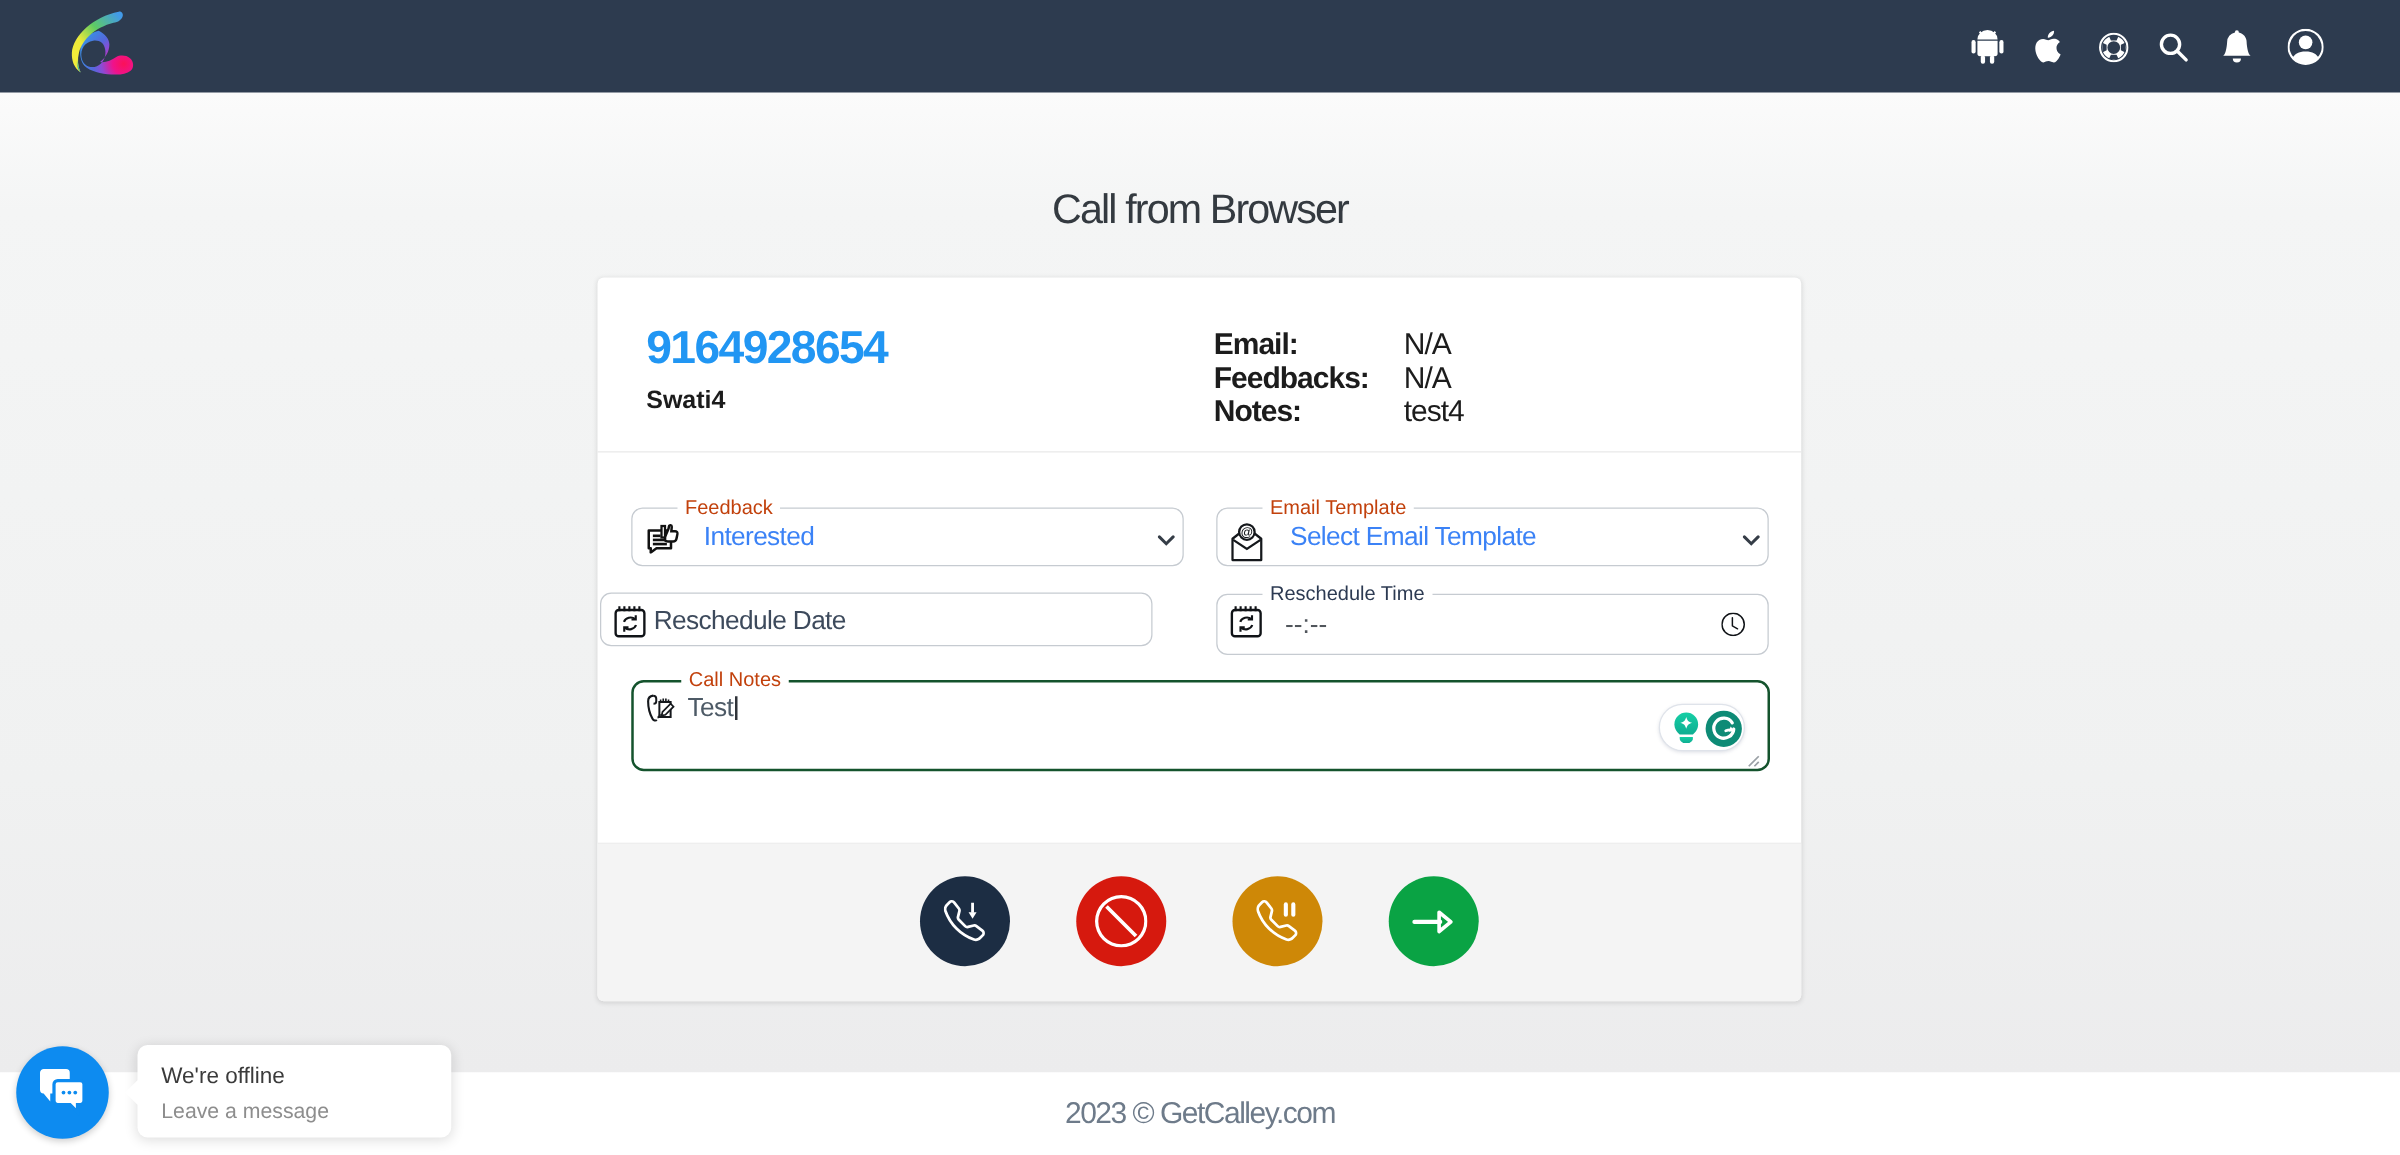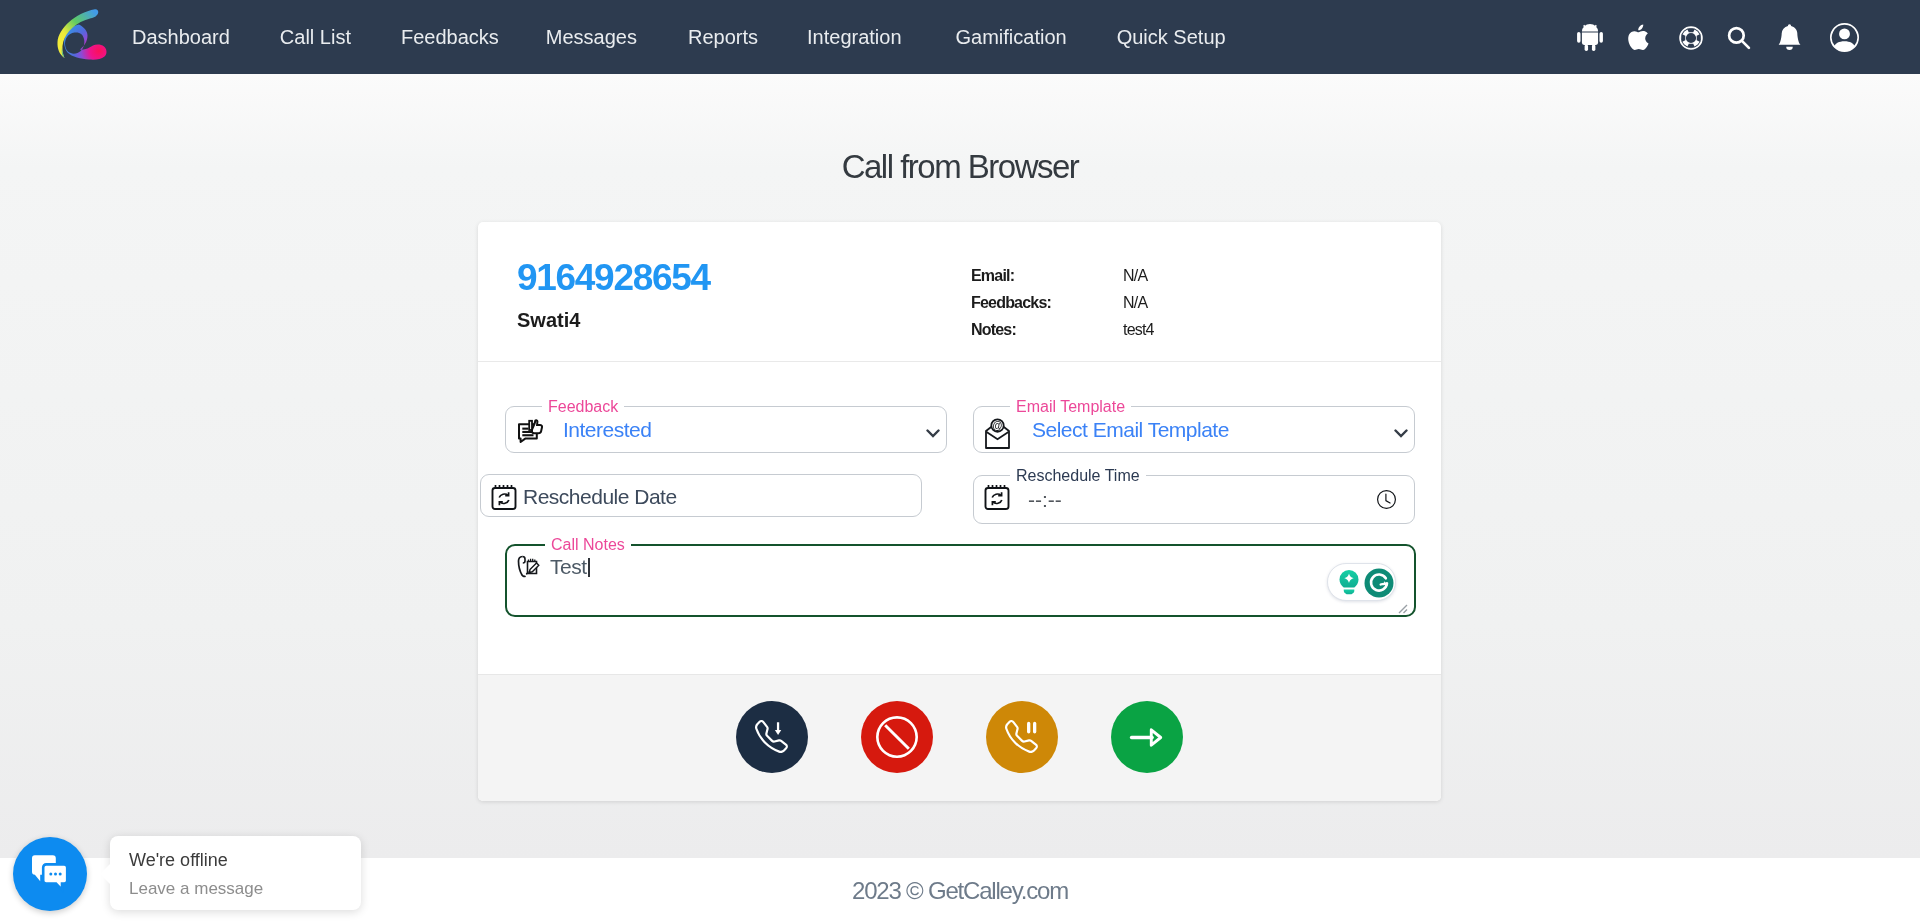--- a/index.html
+++ b/index.html
@@ -19,26 +19,26 @@
 .navicons svg { display:block; }
 
 h1.title { position:absolute; left:0; right:0; top:148px; text-align:center;
   font-size:33px; font-weight:400; color:#343a40; letter-spacing:-1.5px; }
 
 .card { position:absolute; left:478px; top:222px; width:963px; height:579px;
   background:#fff; border-radius:5px; box-shadow:0 1px 4px rgba(0,0,0,.12); }
 .card-top { position:absolute; left:0; top:0; width:963px; height:140px; border-bottom:1px solid #e9e9e9; }
 .phone { position:absolute; left:517px; top:257px; font-size:37px; font-weight:bold; color:#2196f3; letter-spacing:-1.3px; }
 .pname { position:absolute; left:517px; top:309px; font-size:20px; font-weight:bold; color:#1c1c1c; }
-.info { position:absolute; font-size:16px; color:#1c1c1c; line-height:27px; letter-spacing:-0.8px; }
+.info { position:absolute; font-size:24px; color:#1c1c1c; line-height:27px; letter-spacing:-0.8px; }
 .info .lbl { font-weight:bold; display:inline-block; width:152px; }
 
 .field { position:absolute; border:1px solid #c6cbd1; border-radius:9px; background:#fff; }
 .field .flabel { position:absolute; top:-9px; left:36px; background:#fff; padding:0 6px;
-  font-size:16px; color:#ec4899; line-height:17px; }
+  font-size:16px; color:#c2410c; line-height:17px; }
 .field .ficon { position:absolute; }
 .field .fval { position:absolute; font-size:21px; letter-spacing:-0.5px; color:#3b82f6; }
 .field .chev { position:absolute; right:6px; top:17px; }
 #f-feedback { left:505px; top:406px; width:442px; height:47px; }
 #f-email    { left:973px; top:406px; width:442px; height:47px; }
 #f-date     { left:480px; top:474px; width:442px; height:43px; }
 #f-time     { left:973px; top:475px; width:442px; height:49px;padding-left:12px; }
 #f-notes    { left:505px; top:544px; width:911px; height:73px; border:2px solid #14532d; border-radius:10px; }
 #f-notes .flabel { left:38px; top:-10px; }
 .cursorbar { display:inline-block; width:2px; height:19px; background:#30343a; vertical-align:-3px; margin-left:1px; }
@@ -96,30 +96,20 @@
             <stop offset="0.62" stop-color="#5468dc"></stop>
           <stop offset="0.85" stop-color="#3f86e2"></stop>
             <stop offset="1" stop-color="#3f93e8"></stop>
         </radialGradient>
       </defs>
       <path fill="url(#lgB)" fill-rule="evenodd" d="M29,21.5 C34,24 37.5,28 37.5,32.5 C37.5,38 34.5,43 30,46.5 C34,47.5 39,45 43,42.5 C46,41 51,41 54,43.5 C57,46 57.5,51 54.5,53.5 C51,56.5 45,57 39,56.5 C31,56 22,54 17.5,49.5 C14.5,46 13.5,40 14.5,34.5 C16,28 21,23.5 29,21.5 Z M24.5,29.5 C18,30.5 14.2,36 15.2,42.8 C16.2,49.5 22,52 27.5,50 C32.5,48 35,42.5 34.2,37 C33.4,31 29.5,28.9 24.5,29.5 Z"></path>
       <path fill="url(#lgA)" d="M45,6.3 C25,10 8.5,25.5 7.5,39 C7.2,45.5 9,51 14.5,55 C12.2,50 11.8,44.5 13.2,39 C16,28.5 26,19 40.8,15.2 C44.5,15 47.5,12.5 48.2,9.8 C48.7,7.8 47,6 45,6.3 Z"></path>
       <path fill="url(#lgT)" d="M12.2,41 C12,46.5 13,51.5 14.5,55 C11.5,52 10.5,47 12.2,41 Z"></path>
     </svg>
   </div>
-  <div class="navlinks">
-    <a style="margin-right:50px">Dashboard</a>
-    <a style="margin-right:50px">Call List</a>
-    <a style="margin-right:47px">Feedbacks</a>
-    <a style="margin-right:51px">Messages</a>
-    <a style="margin-right:49px">Reports</a>
-    <a style="margin-right:54px">Integration</a>
-    <a style="margin-right:50px">Gamification</a>
-    <a>Quick Setup</a>
-  </div>
   <div class="navicons">
     <svg width="26" height="28" viewBox="0 0 24 26" fill="#fff">
       <rect x="0" y="7.5" width="3.2" height="10" rx="1.6"></rect>
       <rect x="20.8" y="7.5" width="3.2" height="10" rx="1.6"></rect>
       <path d="M4.5 8 h15 v9.5 a2 2 0 0 1 -2 2 h-11 a2 2 0 0 1 -2 -2 Z"></path>
       <rect x="7" y="19" width="3.2" height="6" rx="1.5"></rect>
       <rect x="13.8" y="19" width="3.2" height="6" rx="1.5"></rect>
       <path d="M4.5 7 a7.5 7 0 0 1 15 0 Z"></path>
       <path d="M6.2 1.2 l1.8 2.6 M17.8 1.2 l-1.8 2.6" stroke="#fff" stroke-width="1.4" fill="none"></path>
     </svg>

